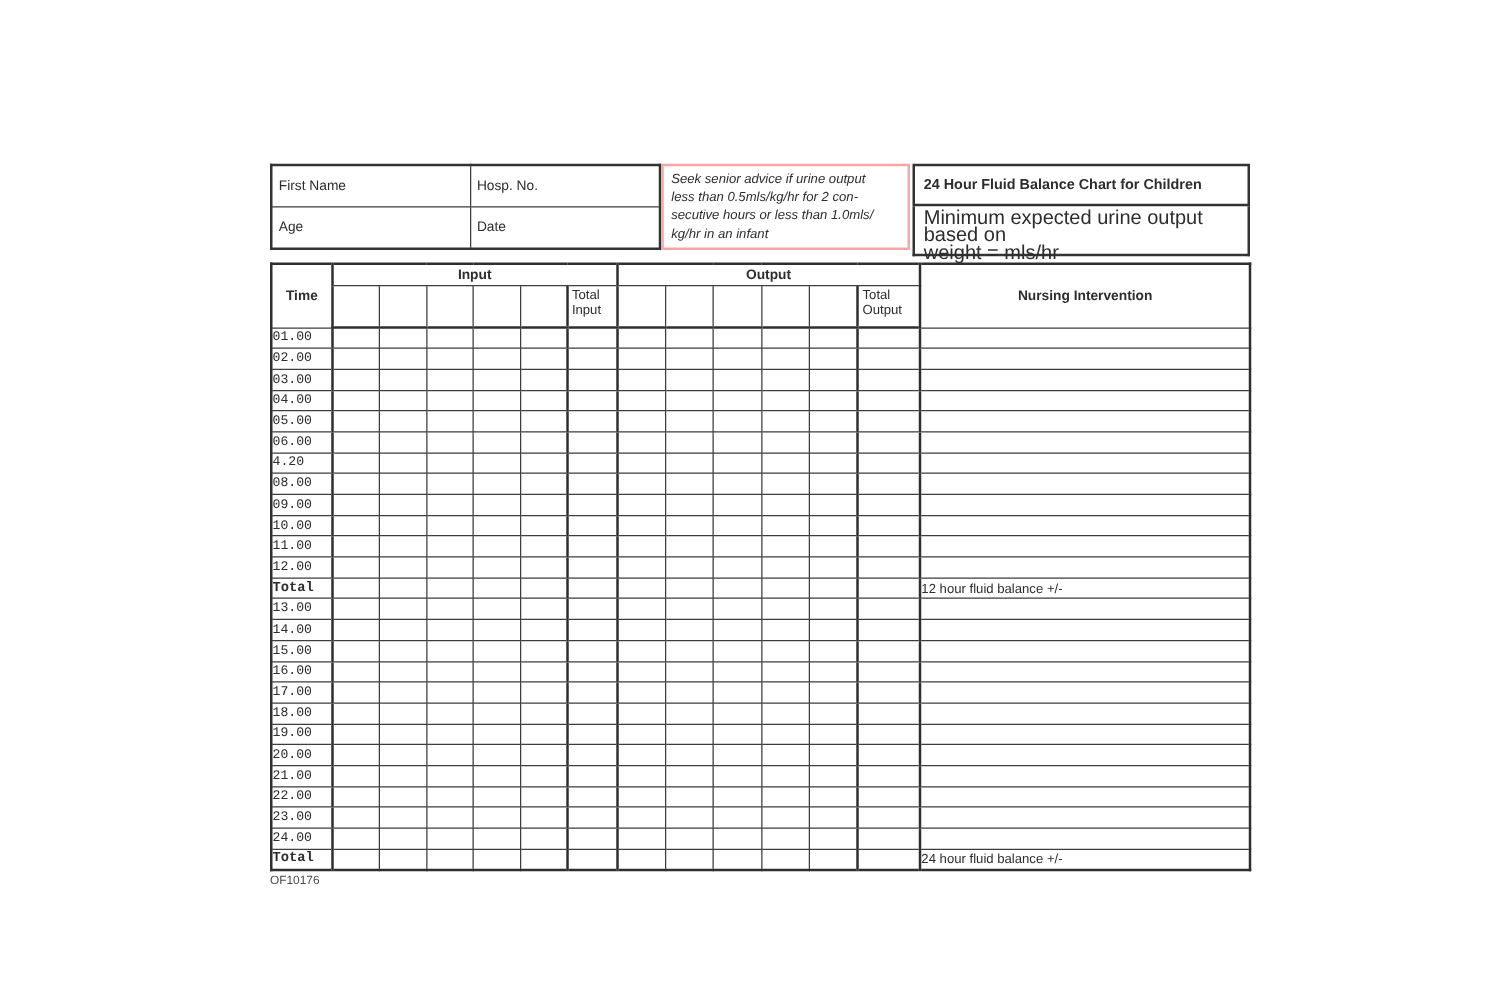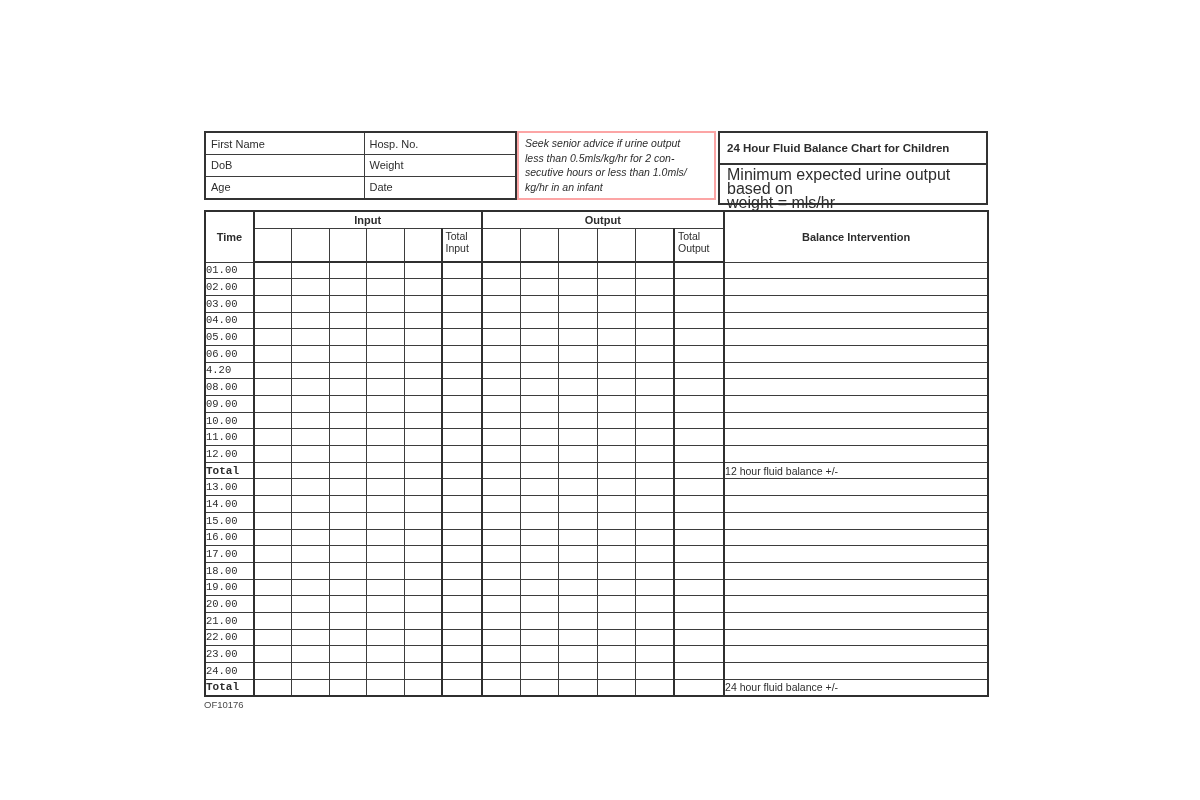--- a/index.html
+++ b/index.html
@@ -11,21 +11,21 @@
   }
   .page {
     position: relative;
     width: 1200px;
     height: 800px;
     background: #ffffff;
     overflow: hidden;
   }
   .form {
     position: absolute;
-    left: 204px;
+    left: 216px;
     top: 131px;
     width: 784px;
   }
 
   
   .top-band {
     display: flex;
     align-items: flex-start;
     width: 784px;
   }
@@ -159,24 +159,20 @@
 
       <table class="patient">
         <colgroup>
             <col style="width:159px">
             <col style="width:152px">
           </colgroup>
         <tbody>
             <tr>
           <td>First Name</td>
           <td>Hosp. No.</td>
-        </tr>
-        <tr>
-          <td>DoB</td>
-          <td>Weight</td>
         </tr>
         <tr>
           <td>Age</td>
           <td>Date</td>
         </tr>
       </tbody>
         </table>
 
       <div class="advice-box">Seek senior advice if urine output
 less than 0.5mls/kg/hr for 2 con-
@@ -205,21 +201,21 @@
           <col style="width:38.5px">
           <col style="width:38.5px">
         <col style="width:50px">
         <col style="width:264px">
       </colgroup>
       <thead>
         <tr class="hdr1">
           <th class="time-h" rowspan="2">Time</th>
           <th class="sep" colspan="6">Input</th>
           <th class="sep" colspan="6">Output</th>
-          <th class="nurs-h sep" rowspan="2">Balance Intervention</th>
+          <th class="nurs-h sep" rowspan="2">Nursing Intervention</th>
         </tr>
         <tr class="hdr2">
           <th class="sep"></th>
           <th></th>
           <th></th>
           <th></th>
           <th></th>
           <th class="sep">Total
 Input</th>
           <th class="sep"></th>

